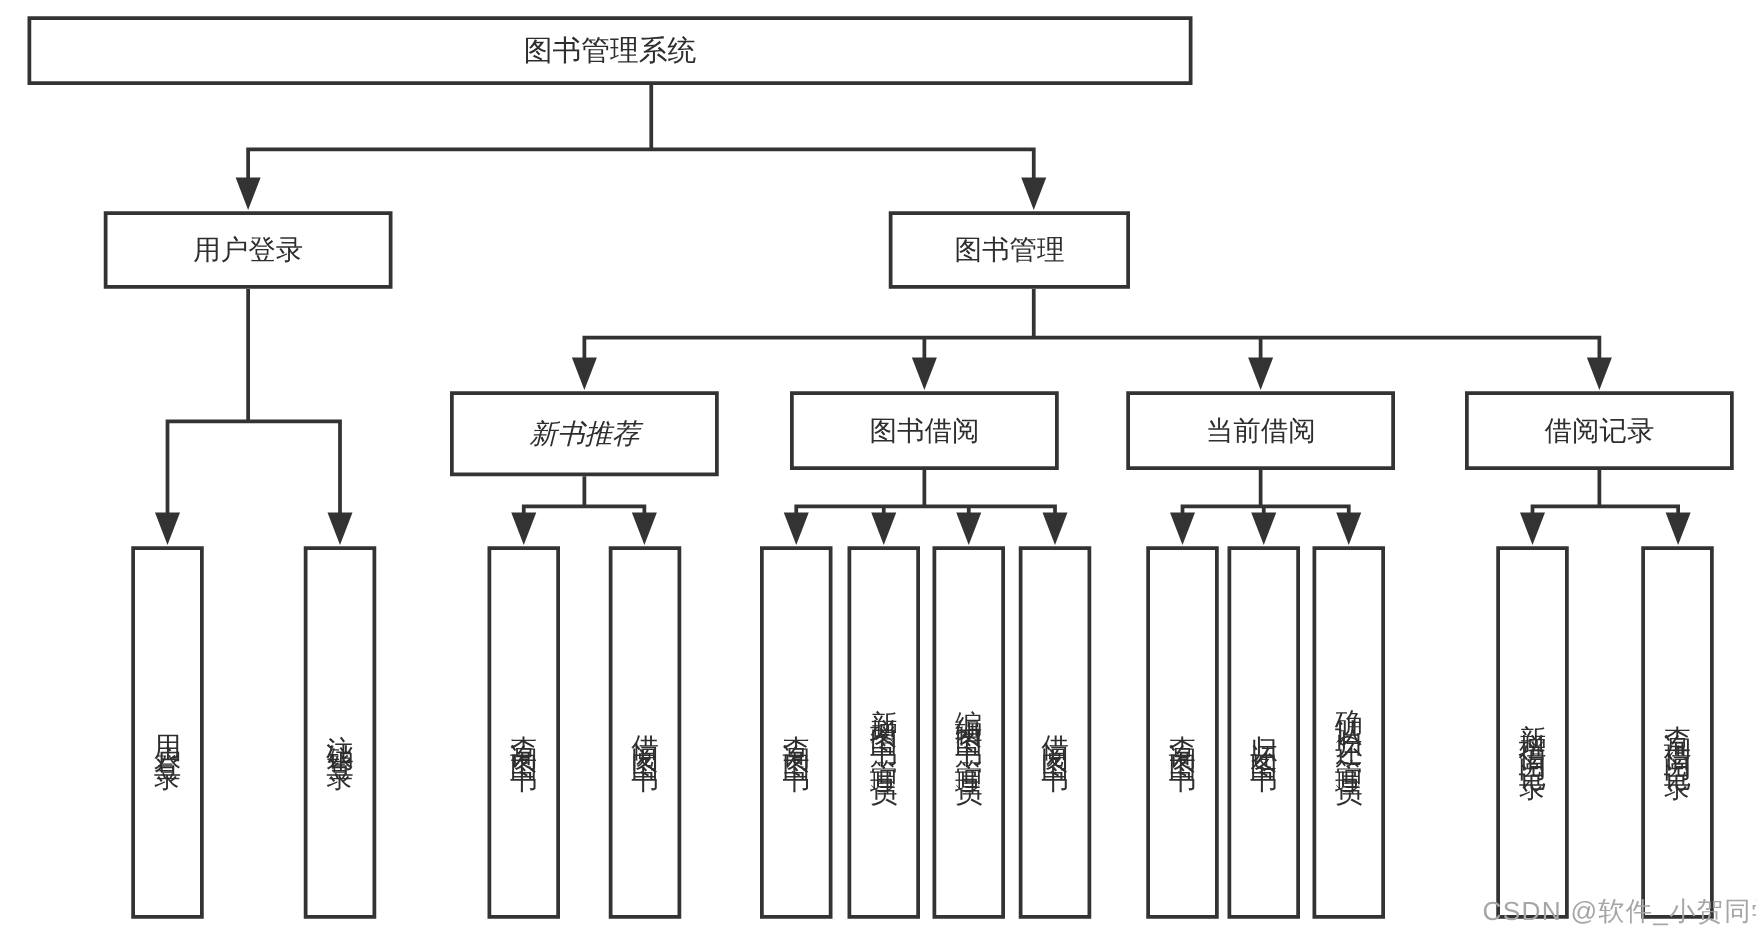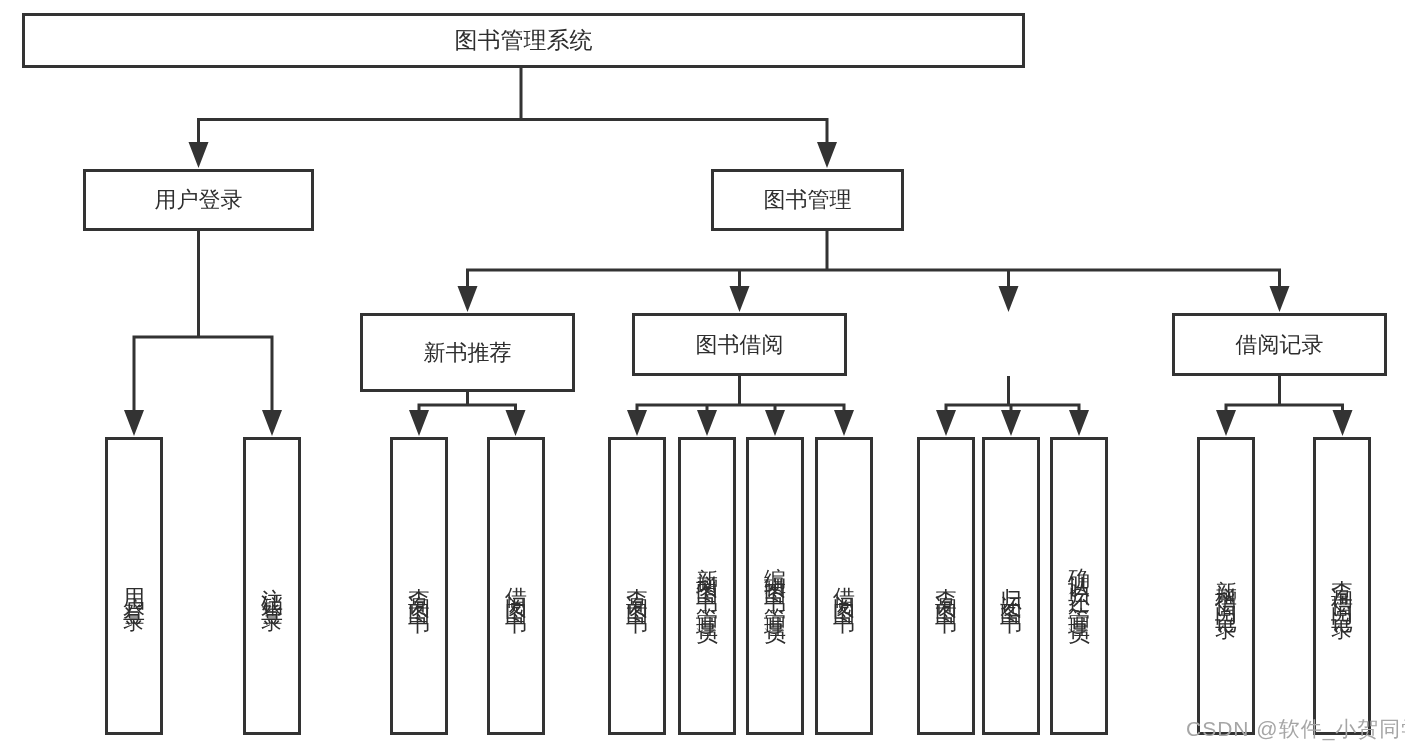--- a/index.html
+++ b/index.html
@@ -80,27 +80,28 @@
                M765 410 L785 410 L775 436 Z
                M834 410 L854 410 L844 436 Z
                M936 410 L956 410 L946 436 Z
                M1001 410 L1021 410 L1011 436 Z
                M1069 410 L1089 410 L1079 436 Z
                M1216 410 L1236 410 L1226 436 Z
                M1332.5 410 L1352.5 410 L1342.5 436 Z"></path>
     </g>
   </svg>
 
-  <div class="node root-node" style="left:22px;top:13px;width:1003px;height:55px;">图书管理系统</div>
+  <div class="node root-node" style="left:22px;top:13px;width:932px;height:55px;">图书管理系统</div>
 
   <div class="node" style="left:83px;top:169px;width:231px;height:62px;">用户登录</div>
   <div class="node" style="left:711px;top:169px;width:193px;height:62px;">图书管理</div>
 
-  <div class="node" style="left:360px;top:313px;width:215px;height:79px;">新书推荐</div>
+  <div class="node" style="left:360px;top:313px;width:215px;height:68px;font-style:italic;">新书推荐</div>
   <div class="node" style="left:632px;top:313px;width:215px;height:63px;">图书借阅</div>
+  <div class="node" style="left:901px;top:313px;width:215px;height:63px;">当前借阅</div>
   <div class="node" style="left:1172px;top:313px;width:215px;height:63px;">借阅记录</div>
 
   <div class="node vnode" style="left:105px;top:437px;width:58px;height:298px;">用户登录</div>
   <div class="node vnode" style="left:243px;top:437px;width:58px;height:298px;">注销登录</div>
 
   <div class="node vnode" style="left:390px;top:437px;width:58px;height:298px;">查询图书</div>
   <div class="node vnode" style="left:487px;top:437px;width:58px;height:298px;">借阅图书</div>
 
   <div class="node vnode" style="left:608px;top:437px;width:58px;height:298px;">查询图书</div>
   <div class="node vnode" style="left:678px;top:437px;width:58px;height:298px;">新增图书（管理员）</div>

